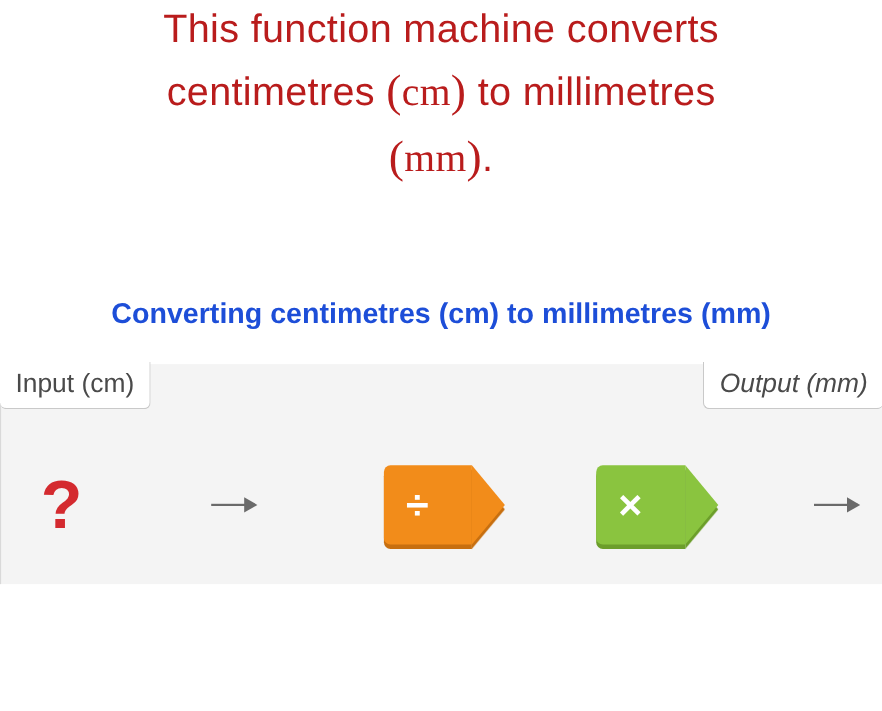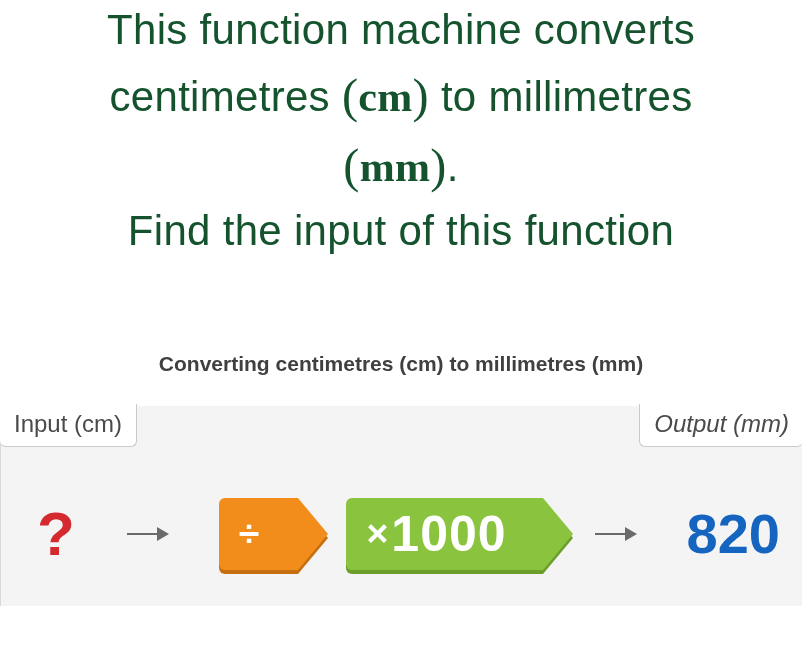--- a/index.html
+++ b/index.html
@@ -4,43 +4,42 @@
 <style>
   * { box-sizing: border-box; margin: 0; padding: 0; }
   html, body { width: 802px; height: 646px; overflow: hidden; }
   body {
     font-family: -apple-system, BlinkMacSystemFont, "Segoe UI", Arial, sans-serif;
     background: #ffffff;
     color: #2d3a52;
   }
   .question {
     text-align: center;
-    font-size: 42px;
+    font-size: 36px;
     line-height: 1.45;
-    color: #14532d;
+    color: #b91c1c;
     letter-spacing: 0.3px;
     padding: 0 8px;
     font-weight: 400;
   }
   .question .unit {
     font-family: Georgia, "Times New Roman", serif;
-    font-weight: bold;
   }
   .question .paren {
     font-family: Georgia, "Times New Roman", serif;
     font-size: 1.15em;
     font-weight: 300;
     vertical-align: -0.02em;
   }
   .subtitle {
-    margin-top: 90px;
+    margin-top: 46px;
     text-align: center;
-    font-size: 21px;
+    font-size: 26px;
     font-weight: 700;
-    color: #404040;
+    color: #1d4ed8;
   }
   .diagram-area {
     margin-top: 30px;
     background: #f4f4f4;
     height: 200px;
     position: relative;
     border-left: 1px solid #d9d9d9;
   }
   .tab {
     position: absolute;
@@ -129,40 +128,38 @@
   }
   .op .sym { font-size: 0.75em; vertical-align: 0.05em; margin-right: 2px; }
 </style>
 </head>
 <body>
 
 <div class="question">
   <span>This function machine converts</span><br>
   <span>centimetres </span><span class="paren">(</span><span class="unit">cm</span><span class="paren">)</span><span> to millimetres</span><br>
   <span class="paren">(</span><span class="unit">mm</span><span class="paren">)</span><span>.</span><br>
-  <span>Find the input of this function</span><br>
+  <br>
 </div>
 
 <div class="subtitle">Converting centimetres (cm) to millimetres (mm)</div>
 
 <div class="diagram-area">
   <div class="tab left">Input (cm)</div>
   <div class="tab right">Output (mm)</div>
 
   <div class="flow">
     <div class="input-val">?</div>
 
     <div class="arrow"></div>
 
     <div class="op orange">
       <span class="sym">÷</span>
     </div>
 
     <div class="op green">
       <span class="sym">×</span>
-        <span>1000</span>
     </div>
 
     <div class="arrow"></div>
 
-    <div class="output-val">820</div>
   </div>
 </div>
 
 </body></html>

